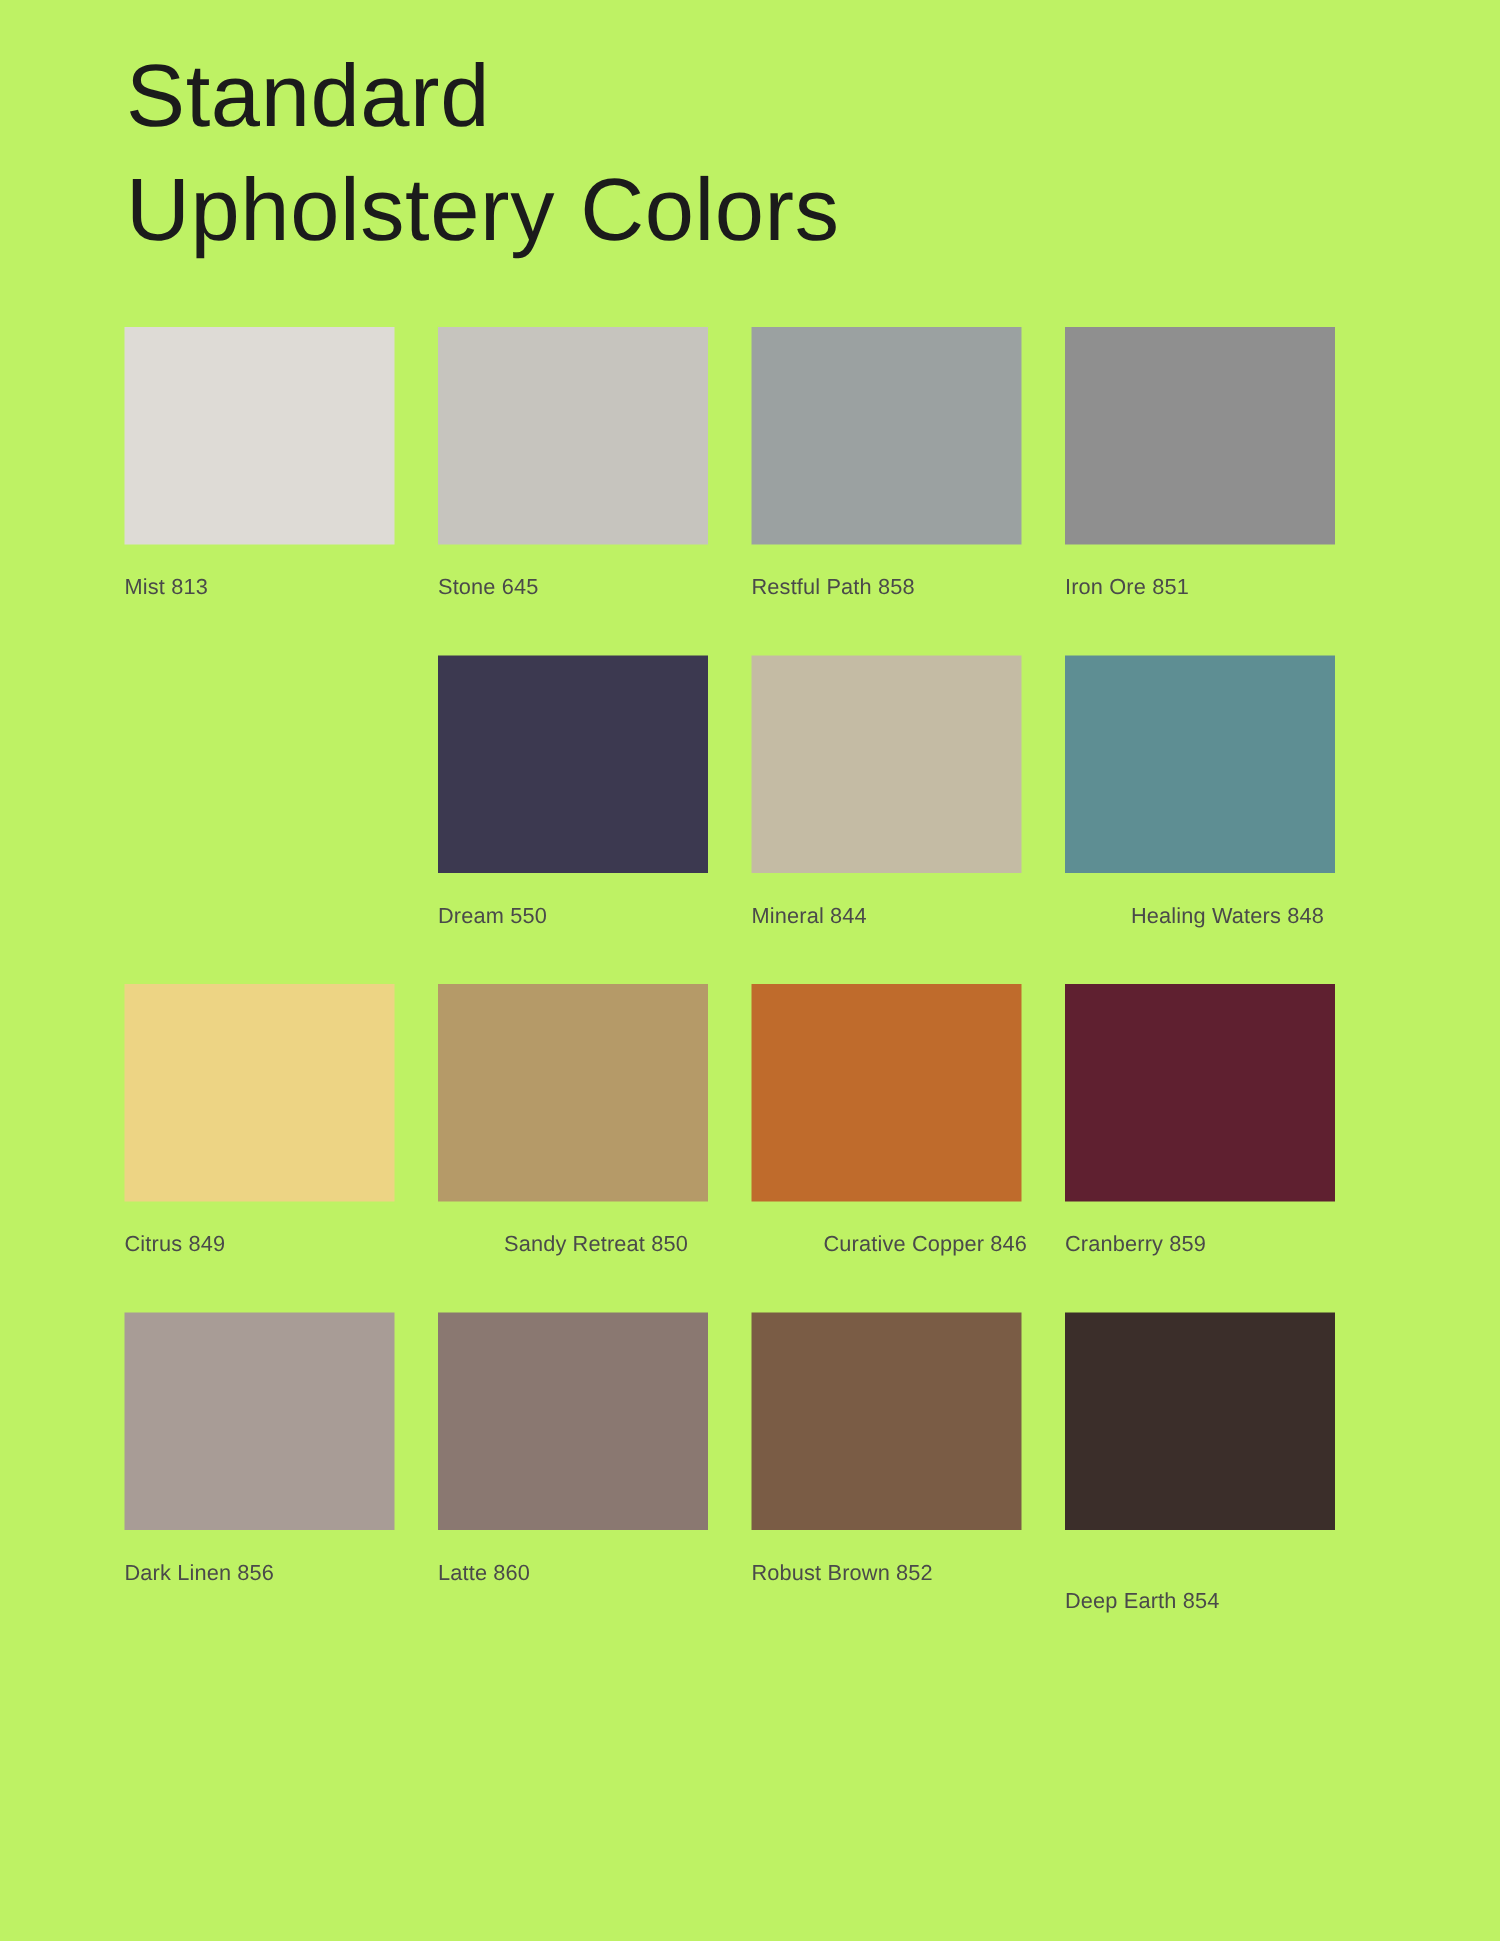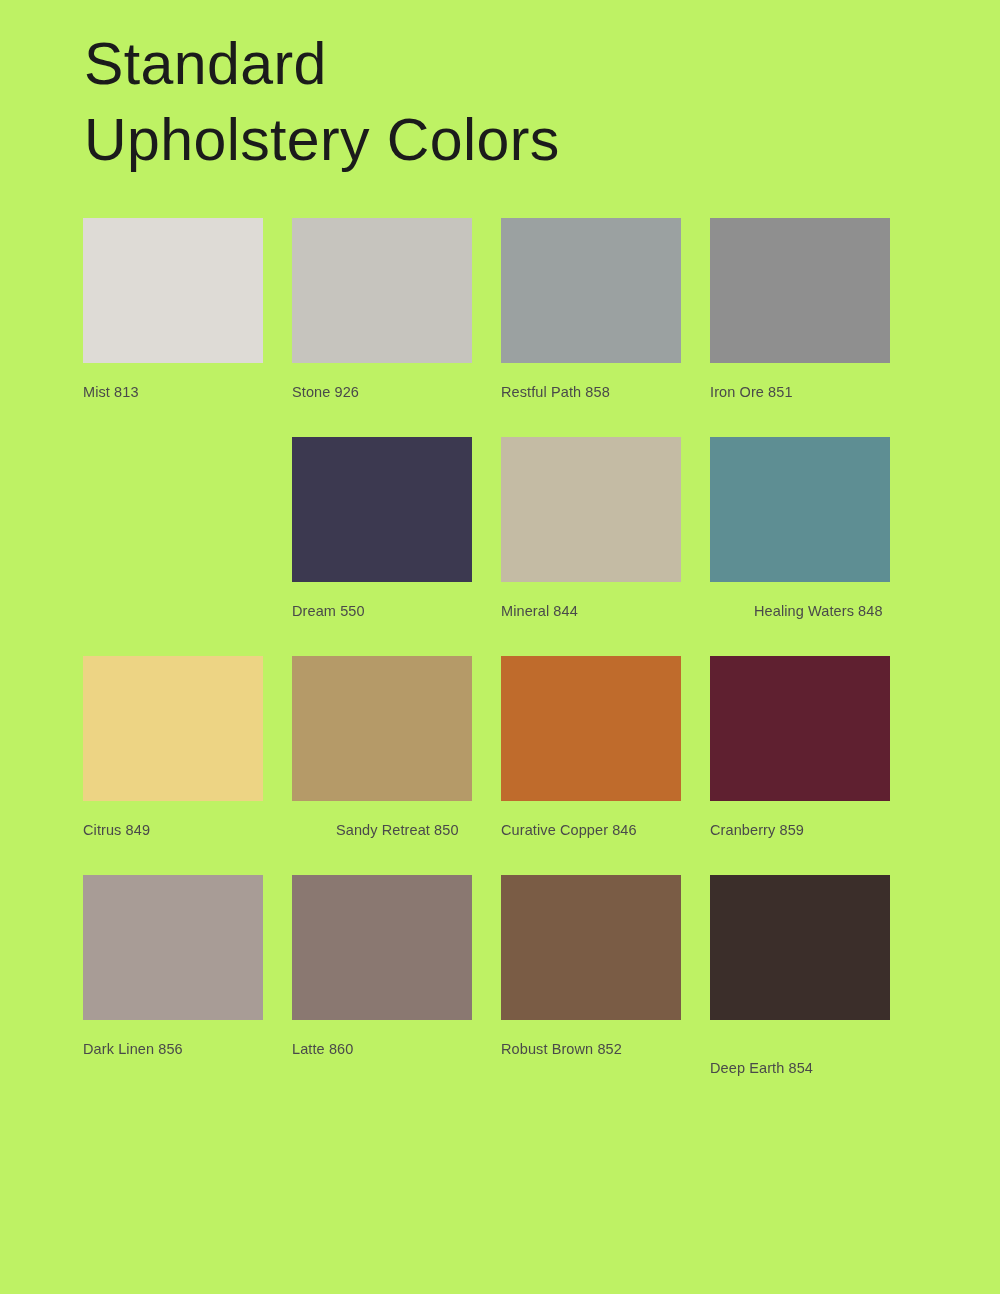--- a/index.html
+++ b/index.html
@@ -86,21 +86,21 @@
 
   <div class="grid">
 
     <div class="row">
       <div class="cell">
         <span class="swatch" style="background:#dedbd6"></span>
         <span class="swatch-label" style="color: rgb(74, 74, 74);">Mist 813</span>
       </div>
       <div class="cell">
         <span class="swatch" style="background:#c6c4be"></span>
-        <span class="swatch-label" style="color: rgb(74, 74, 74);">Stone 926</span>
+        <span class="swatch-label" style="color: rgb(74, 74, 74);">Stone 645</span>
       </div>
       <div class="cell">
         <span class="swatch" style="background:#9ba1a1"></span>
         <span class="swatch-label" style="color: rgb(74, 74, 74);">Restful Path 858</span>
       </div>
       <div class="cell">
         <span class="swatch" style="background:#8f8f8f"></span>
         <span class="swatch-label" style="color: rgb(74, 74, 74);">Iron Ore 851</span>
       </div>
     </div>
@@ -125,21 +125,21 @@
       <div class="cell">
         <span class="swatch" style="background:#edd484"></span>
         <span class="swatch-label" style="color: rgb(74, 74, 74);">Citrus 849</span>
       </div>
       <div class="cell">
         <span class="swatch" style="background:#b59a68"></span>
         <span class="swatch-label" style="color: rgb(74, 74, 74); margin-left: 44px;">Sandy Retreat 850</span>
       </div>
       <div class="cell">
         <span class="swatch" style="background:#bf6b2c"></span>
-        <span class="swatch-label" style="color: rgb(74, 74, 74);">Curative Copper 846</span>
+        <span class="swatch-label" style="color: rgb(74, 74, 74); margin-left: 48px;">Curative Copper 846</span>
       </div>
       <div class="cell">
         <span class="swatch" style="background:#5f2030"></span>
         <span class="swatch-label" style="color: rgb(74, 74, 74);">Cranberry 859</span>
       </div>
     </div>
 
     <div class="row">
       <div class="cell">
         <span class="swatch" style="background:#a89c96"></span>

